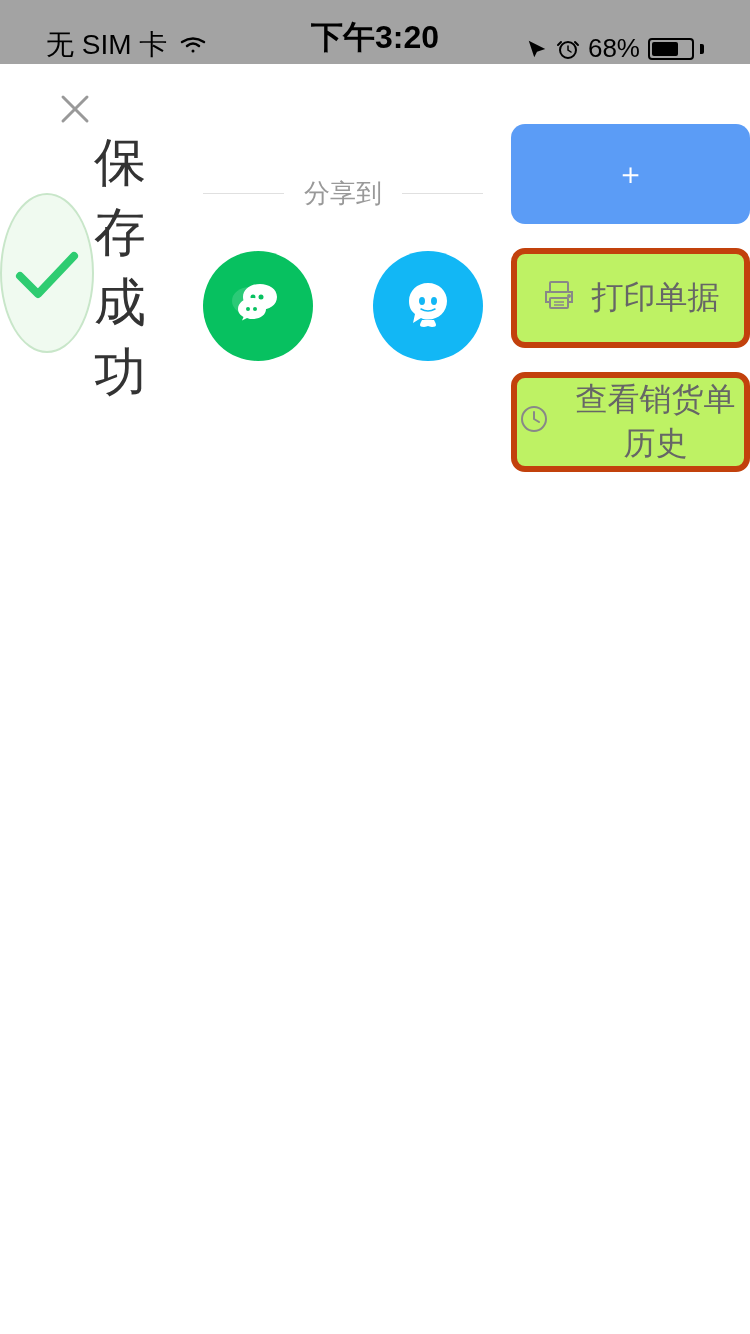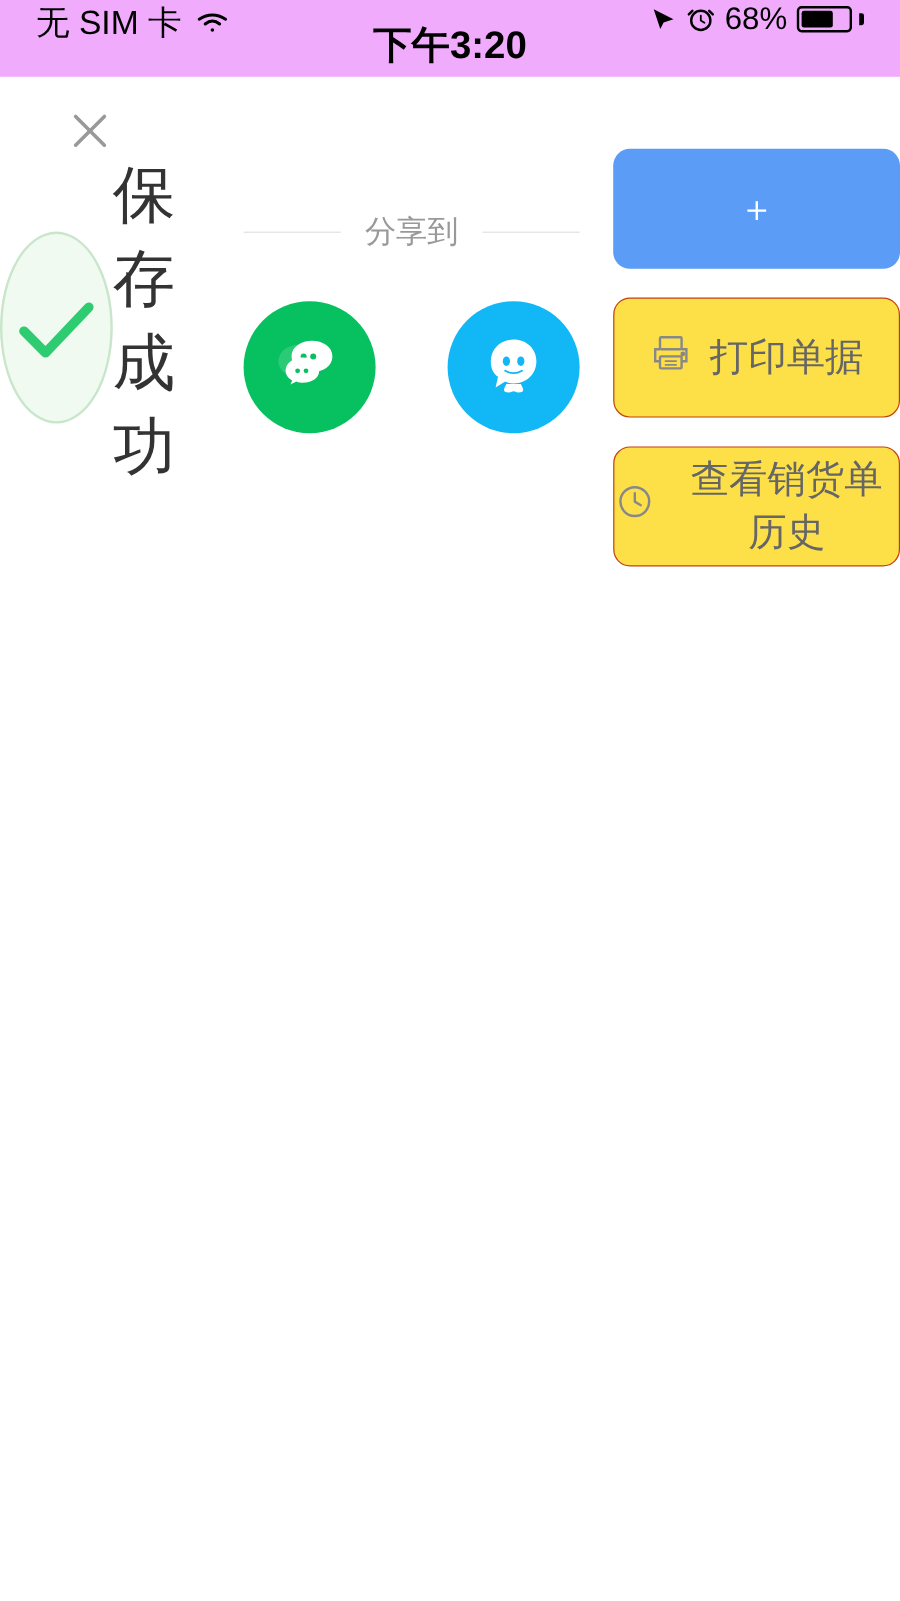--- a/index.html
+++ b/index.html
@@ -12,24 +12,24 @@
       font-family: -apple-system, "PingFang SC", "Helvetica Neue", sans-serif;
       position: relative;
       overflow-x: hidden;
     }
 
     
     .status-bar {
       width: 100%;
       height: 64px;
       display: flex;
-      align-items: flex-start;
+      align-items: flex-end;
       justify-content: space-between;
-      padding: 0 30px;
-      background: #f0abfc;
+      padding: 0 46px;
+      background: #a3a3a3;
     }
 
     .status-left {
       display: flex;
       align-items: center;
       gap: 10px;
       font-size: 28px;
       color: #000;
       font-weight: 500;
     }
@@ -206,22 +206,22 @@
       gap: 16px;
       cursor: pointer;
     }
 
     .btn-primary {
       background: #5b9cf6;
       color: #ffffff;
     }
 
     .btn-secondary {
-      background: #fde047;
-      border: 1px solid #c2410c;
+      background: #bef264;
+      border: 6px solid #c2410c;
       color: #666666;
     }
 
     .btn-icon {
       font-size: 30px;
     }
   </style>
 </head>
 <body>
 

